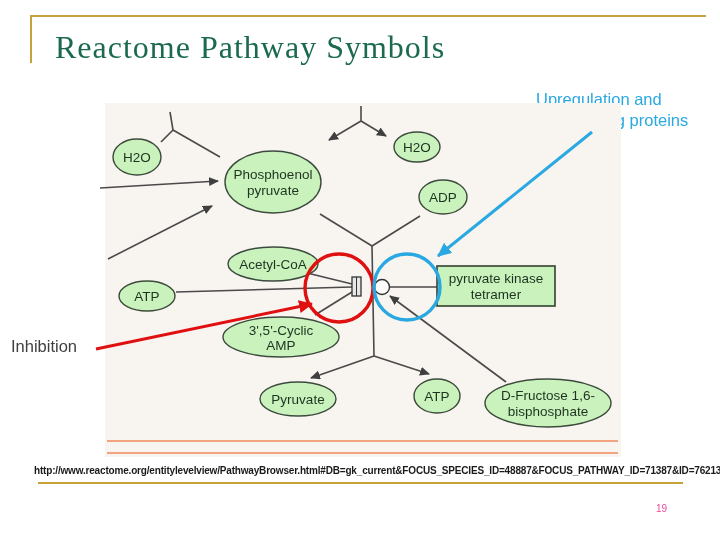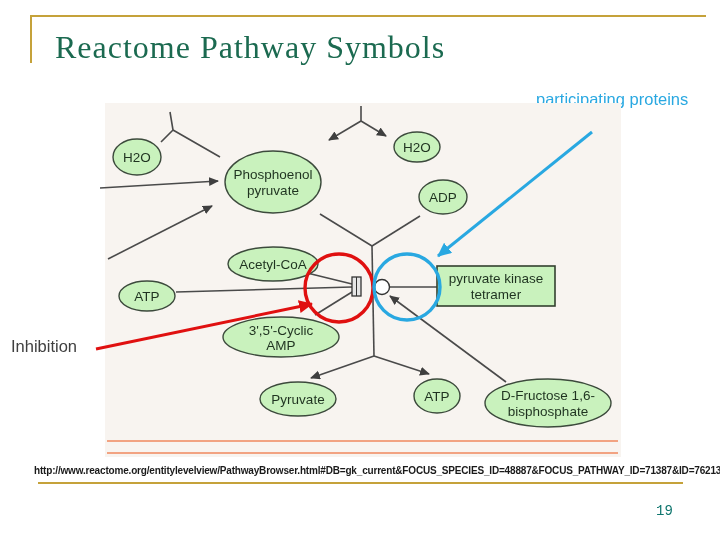--- a/index.html
+++ b/index.html
@@ -28,37 +28,38 @@
   }
   .diagram-svg { position:absolute; left:0; top:0; }
   .source-url {
     position:absolute; left:34px; top:465px; width:680px;
     font-size:10px; font-weight:bold; letter-spacing:-0.18px;
     white-space:nowrap; color:#1a1a1a;
   }
   .gold-bottom { position:absolute; left:38px; top:482px; width:645px; height:2px; background:#c5a23a; }
   .page-number {
     position:absolute; left:656px; top:503px;
-    font-family:Liberation Mono, monospace; font-size:14px; color:#0f766e;
+    font-family:Liberation Sans, sans-serif; font-size:10px; color:#ec4899;
   }
   .node-text {
     font-family:"Liberation Sans", sans-serif; font-size:13.5px; fill:#1f3320;
   }
 </style>
 </head>
 <body>
 
 <div class="slide">
 
   <div class="gold-top"></div>
   <div class="gold-left"></div>
 
   <h1 class="slide-title">Reactome Pathway Symbols</h1>
 
   <div class="upregulation-label">
+    <div>Upregulation and</div>
     <div>participating proteins</div>
   </div>
 
   <div class="inhibition-label">Inhibition</div>
 
   <div class="diagram-bg"></div>
 
   <svg class="diagram-svg" width="720" height="540" viewBox="0 0 720 540">
     <defs>
       <marker id="ah-dark" markerWidth="12" markerHeight="10" refX="9" refY="4.5" orient="auto" markerUnits="userSpaceOnUse">

